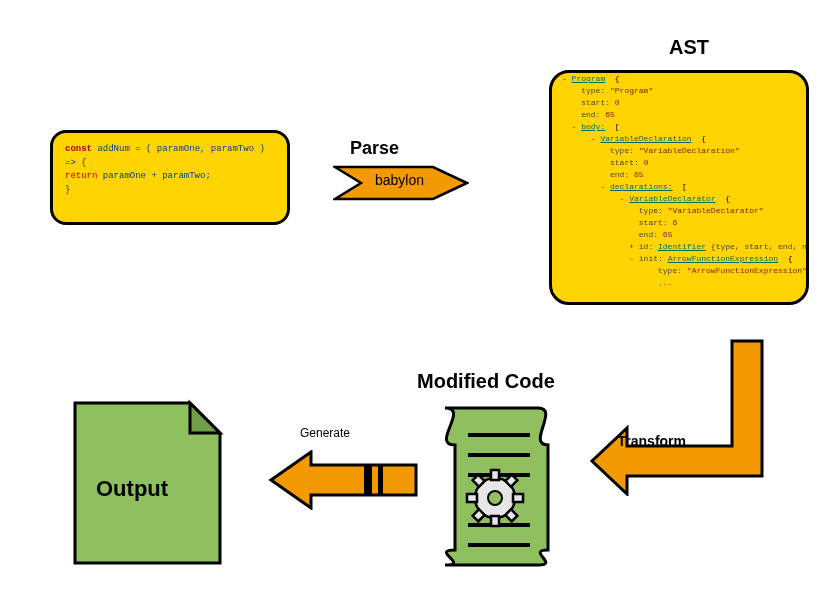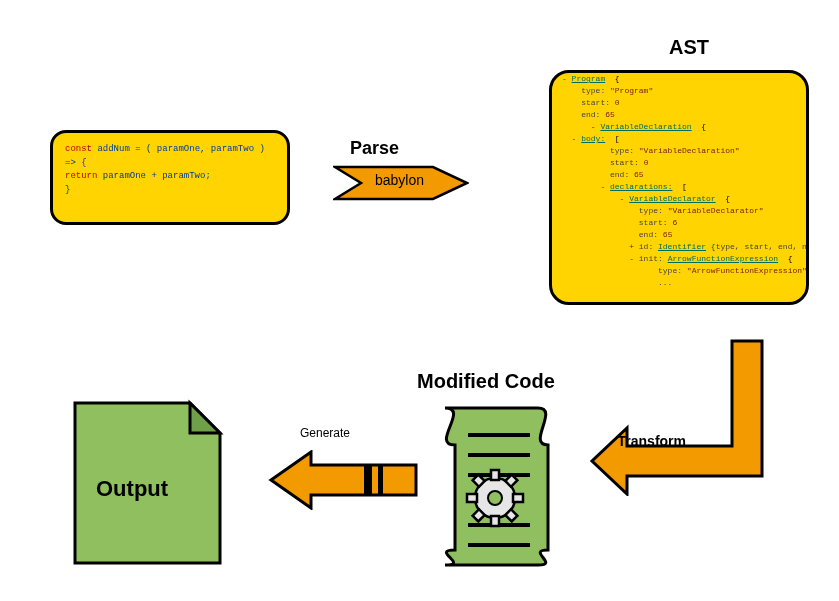--- a/index.html
+++ b/index.html
@@ -3,21 +3,21 @@
 <meta charset="utf-8">
 <style>
   * { box-sizing: border-box; margin: 0; padding: 0; }
   body { width: 839px; height: 601px; background: #fff; font-family: Arial, Helvetica, sans-serif; position: relative; }
   .canvas { position: relative; width: 100%; height: 100%; }
 
   .label { font-weight: bold; color: #000; font-size: 20px; position: absolute; }
 
   
   .source-box { position: absolute; left: 50px; top: 130px; width: 240px; height: 95px; background: #ffd400; border: 3px solid #000; border-radius: 16px; padding: 10px 12px; font-family: "Courier New", monospace; font-size: 9px; line-height: 1.5; }
-  .source-box .kw-const { color: #b30000; font-weight: normal; }
+  .source-box .kw-const { color: #b30000; font-weight: bold; }
   .source-box .ident { color: #003b99; }
   .source-box .ret { color: #c00; }
 
   
   .ast-box { position: absolute; right: 30px; top: 70px; width: 260px; height: 235px; background: #ffd400; border: 3px solid #000; border-radius: 20px; padding: 0 10px; font-family: "Courier New", monospace; font-size: 8px; line-height: 1.5; overflow: hidden; }
   .ast-box .node { color: #006d5b; text-decoration: underline; }
   .ast-box .key { color: #444; }
   .ast-box .str { color: #7a1b0c; }
   .ast-box .dash { color: #7a1b0c; }
   .ast-box .plus { color: #7a1b0c; }
@@ -73,22 +73,22 @@
       <div class="parse-arrow-label">babylon</div>
     </div>
   </div>
 
   <div class="label" style="right:130px; top:36px;">AST</div>
   <div class="ast-box">
     <div class="ind"><span class="dash">- </span><span class="node">Program</span><span>  {</span></div>
     <div class="ind"><span class="key">    type: </span><span class="str">"Program"</span></div>
     <div class="ind"><span class="key">    start: </span><span class="str">0</span></div>
     <div class="ind"><span class="key">    end: </span><span class="str">65</span></div>
+    <div class="ind"><span class="dash">  - </span><span class="node">body:</span><span>  [</span></div>
     <div class="ind"><span class="dash">      - </span><span class="node">VariableDeclaration</span><span>  {</span></div>
-    <div class="ind"><span class="dash">  - </span><span class="node">body:</span><span>  [</span></div>
     <div class="ind"><span class="key">          type: </span><span class="str">"VariableDeclaration"</span></div>
     <div class="ind"><span class="key">          start: </span><span class="str">0</span></div>
     <div class="ind"><span class="key">          end: </span><span class="str">65</span></div>
     <div class="ind"><span class="dash">        - </span><span class="node">declarations:</span><span>  [</span></div>
     <div class="ind"><span class="dash">            - </span><span class="node">VariableDeclarator</span><span>  {</span></div>
     <div class="ind"><span class="key">                type: </span><span class="str">"VariableDeclarator"</span></div>
     <div class="ind"><span class="key">                start: </span><span class="str">6</span></div>
     <div class="ind"><span class="key">                end: </span><span class="str">65</span></div>
     <div class="ind"><span class="plus">              + </span><span class="key">id: </span><span class="node">Identifier</span><span class="key"> {type, start, end, name}</span></div>
     <div class="ind"><span class="dash">              - </span><span class="key">init: </span><span class="node">ArrowFunctionExpression</span><span>  {</span></div>

